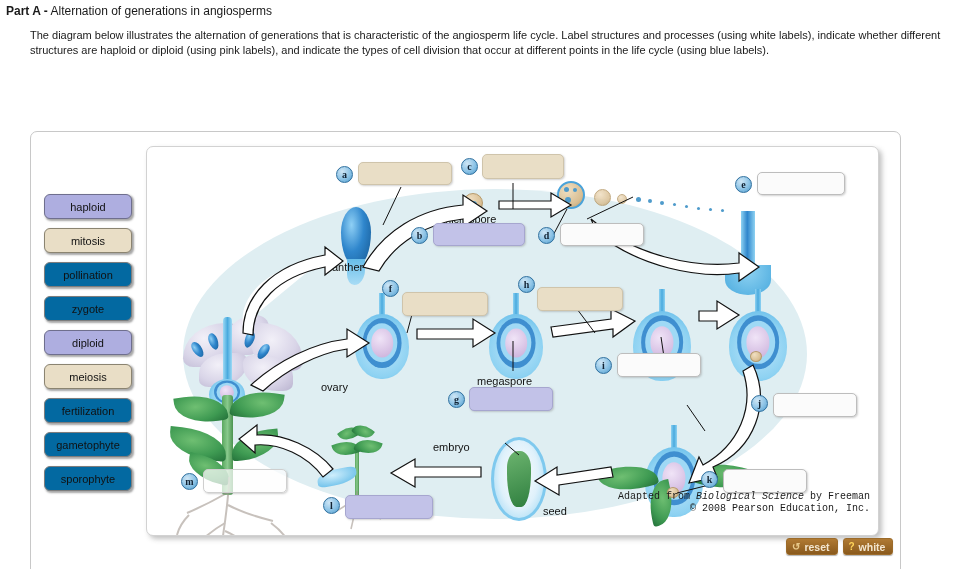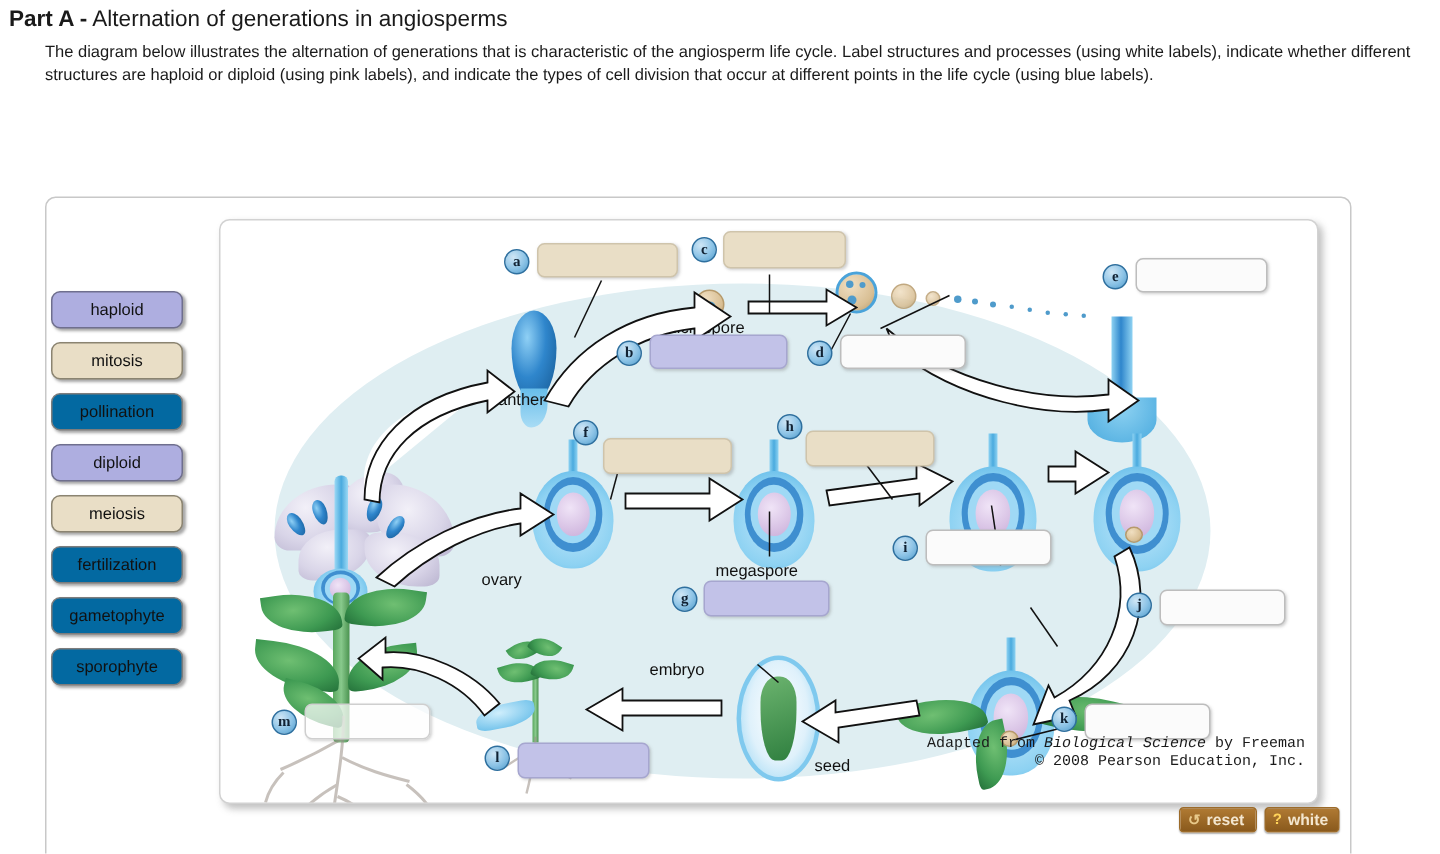--- a/index.html
+++ b/index.html
@@ -8,21 +8,21 @@
     width: 960px; height: 569px;
     background: #ffffff;
     font-family: "Liberation Sans", sans-serif;
     overflow: hidden;
   }
   #root { position: relative; width: 960px; height: 569px; }
 
   
   .part-title {
     position: absolute; left: 6px; top: 4px;
-    font-size: 15px; color: #1a1a1a; white-space: nowrap;
+    font-size: 12px; color: #1a1a1a; white-space: nowrap;
   }
   .part-title b { font-weight: bold; }
 
   .intro {
     position: absolute; left: 30px; top: 28px; width: 925px;
     font-size: 11px; line-height: 15.2px; color: #1a1a1a;
   }
   .intro-bold {
     position: absolute; left: 30px; top: 88px; width: 925px;
     font-size: 11.6px; line-height: 15.2px; color: #101010; font-weight: bold;
@@ -32,21 +32,21 @@
   .outer-panel {
     position: absolute; left: 30px; top: 131px;
     width: 871px; height: 470px;
     border: 1px solid #c8c8c8;
     border-radius: 7px;
     background: #ffffff;
   }
 
   
   .label-bank {
-    position: absolute; left: 34px; top: 194px;
+    position: absolute; left: 44px; top: 194px;
     width: 88px;
   }
   .chip {
     position: relative;
     width: 88px; height: 25px;
     margin-bottom: 9px;
     border: 1px solid #7d7d7d;
     border-radius: 6px;
     background: #ffffff;
     box-shadow: 1.5px 1.5px 2px rgba(60,60,60,0.45);
@@ -201,20 +201,23 @@
 
   <div class="label-bank">
     <div class="chip pink">
         <span>haploid</span>
       </div>
     <div class="chip blue">
         <span>mitosis</span>
       </div>
     <div class="chip white">
         <span>pollination</span>
+      </div>
+    <div class="chip white">
+        <span>zygote</span>
       </div>
     <div class="chip pink">
         <span>diploid</span>
       </div>
     <div class="chip blue">
         <span>meiosis</span>
       </div>
     <div class="chip white">
         <span>fertilization</span>
       </div>

